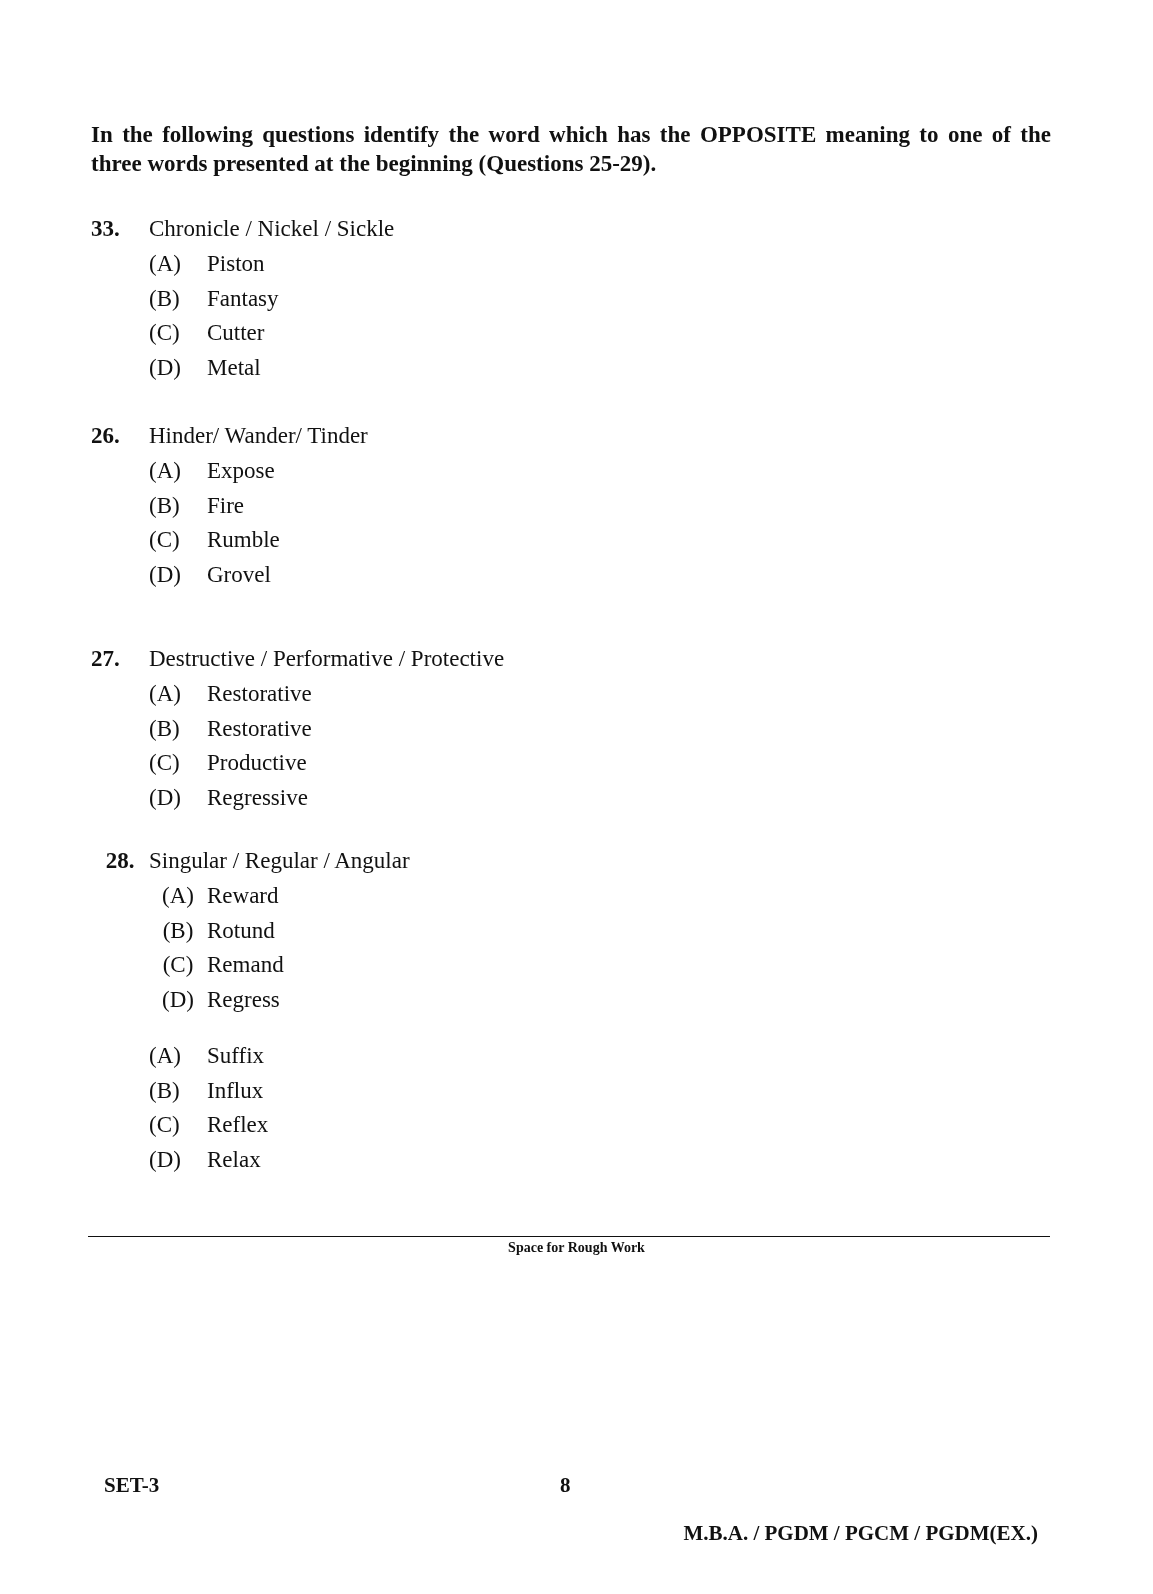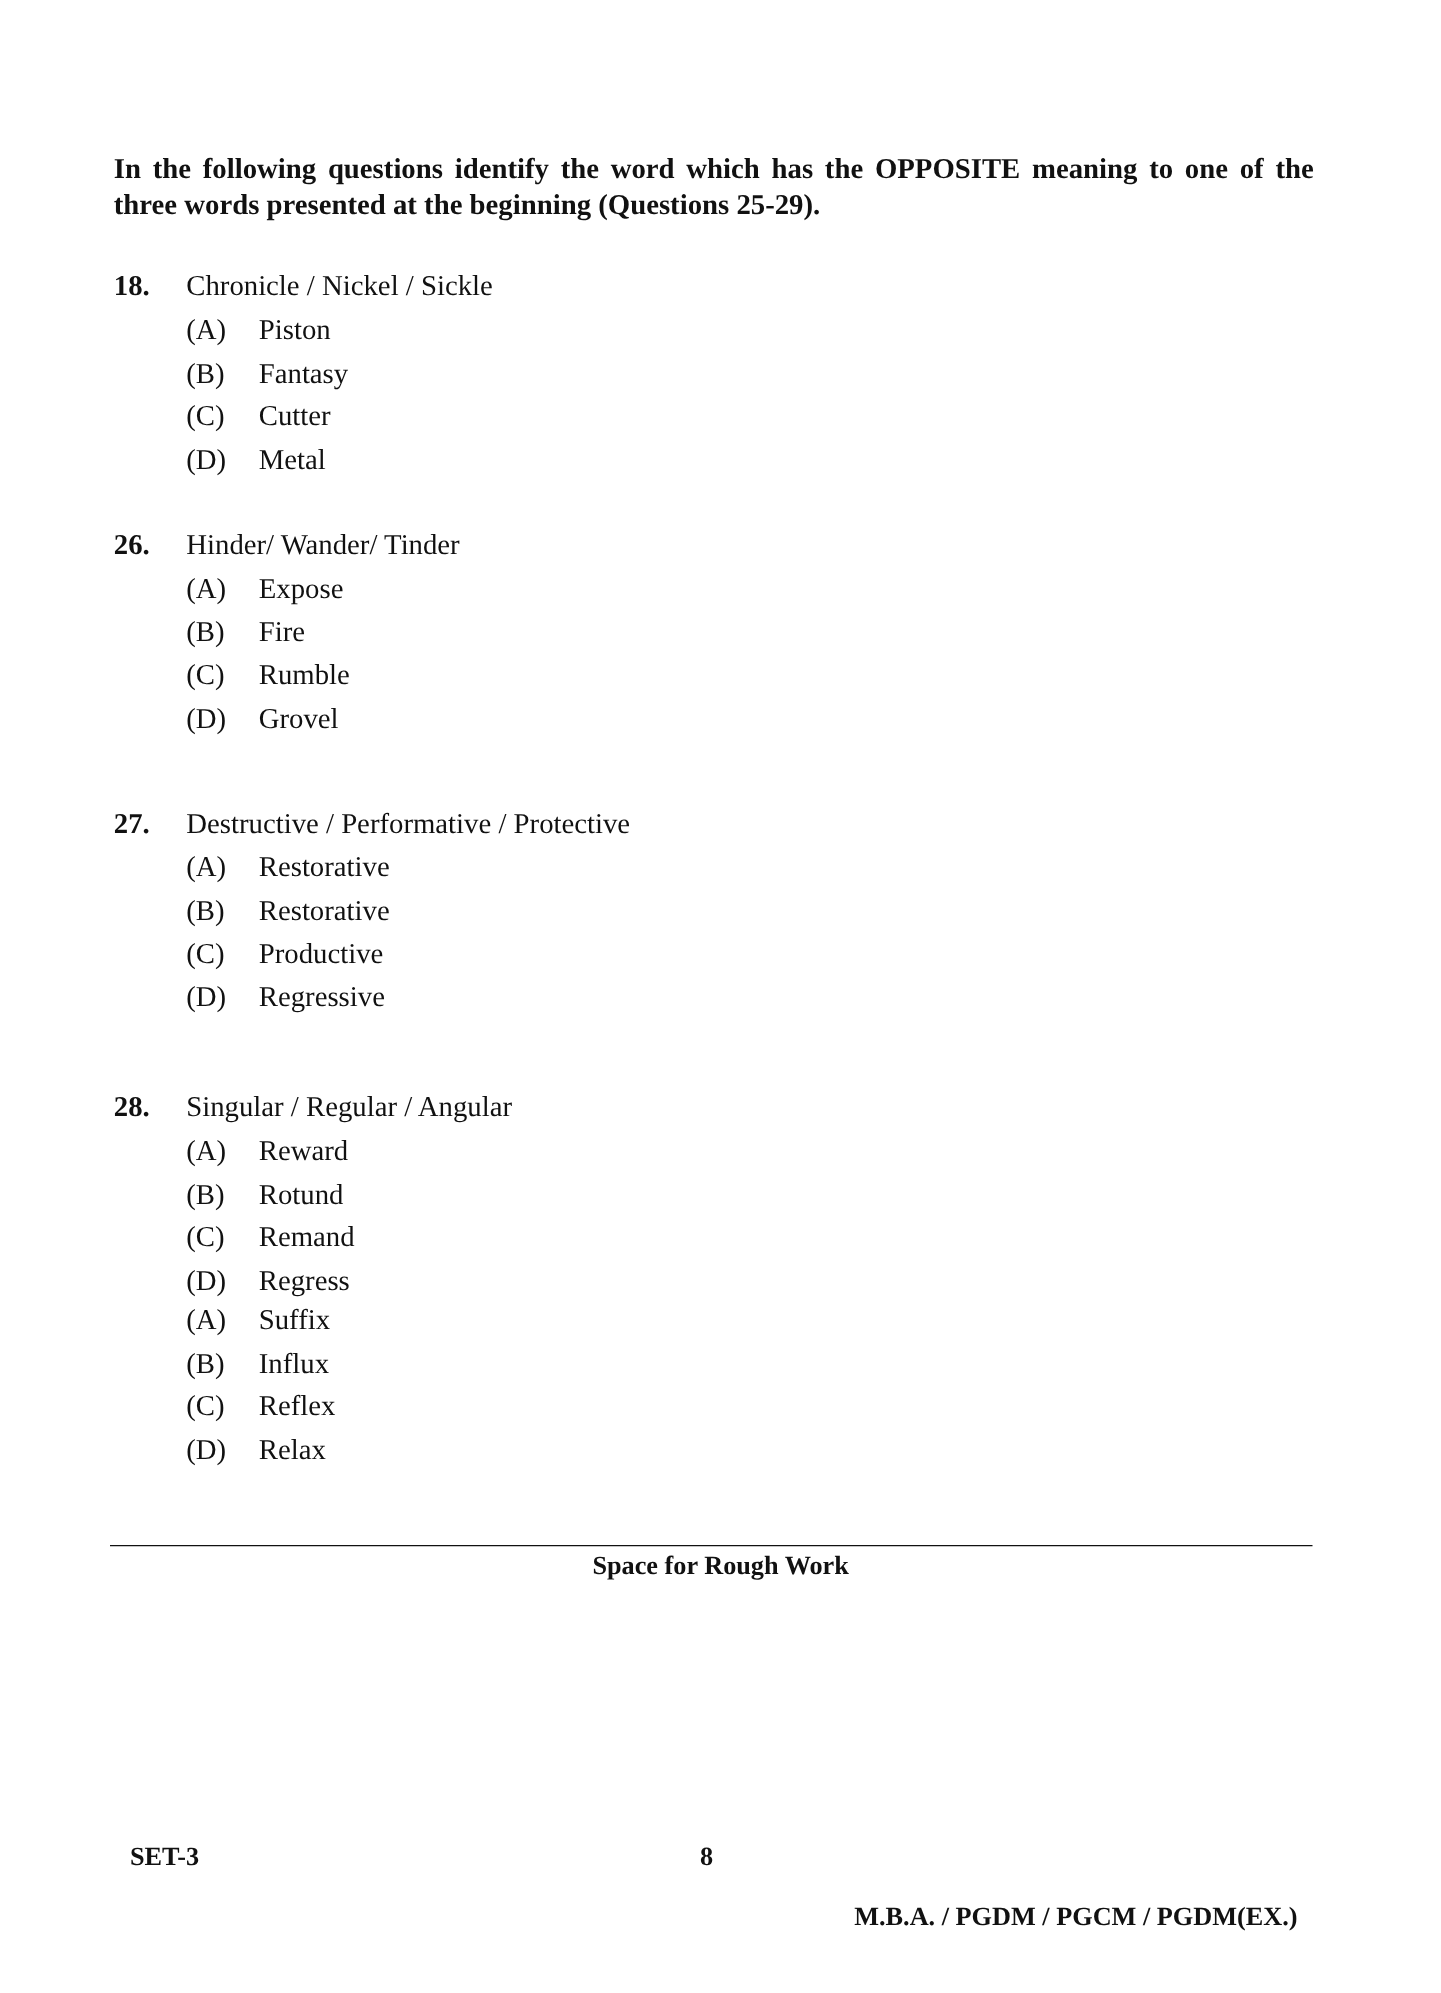--- a/index.html
+++ b/index.html
@@ -11,35 +11,35 @@
     position: absolute; left: 91px; top: 120px; width: 960px;
     font-weight: bold; font-size: 23px; line-height: 29px; text-align: justify;
   }
   .question { position: absolute; left: 91px; width: 700px; }
   .q-head { display: flex; align-items: baseline; height: 35px; font-size: 23px; }
   .q-num { width: 58px; font-weight: bold; }
   .q-stem { }
   .option { display: flex; align-items: baseline; height: 34.5px; font-size: 23px; padding-left: 58px; }
   .opt-letter { width: 58px; }
   .rule { position: absolute; left: 88px; top: 1236px; width: 962px; height: 0; border-top: 1.5px solid #111; }
-  .rough { position: absolute; left: 0; width: 1153px; top: 1240px; text-align: center; font-weight: bold; font-size: 21px; }
+  .rough { position: absolute; left: 0; width: 1153px; top: 1240px; text-align: center; font-weight: bold; font-size: 14px; }
   .footer { position: absolute; top: 1473px; font-weight: bold; font-size: 21px; }
   .f-left { left: 88px; margin-left: 16px; }
   .f-center { left: 560px; }
   .f-right { right: 115px; margin-top: 48px; }
 </style>
 </head>
 <body>
 
 <div class="instructions">In the following questions identify the word which has the OPPOSITE meaning to one of the three words presented at the beginning (Questions 25-29).</div>
 
 <div id="questions-container">
     <div class="question" style="top: 216px;">
       <div class="q-head">
-       <span class="q-num">18.</span>
+       <span class="q-num">33.</span>
        <span class="q-stem">Chronicle / Nickel / Sickle</span>
      </div>
       <div class="option">
          <span class="opt-letter">(A)</span>
          <span>Piston</span>
        </div>
       <div class="option">
          <span class="opt-letter">(B)</span>
          <span>Fantasy</span>
        </div>
@@ -89,21 +89,21 @@
        </div>
       <div class="option">
          <span class="opt-letter">(C)</span>
          <span>Productive</span>
        </div>
       <div class="option">
          <span class="opt-letter">(D)</span>
          <span>Regressive</span>
        </div>
     </div>
-    <div class="question" style="top: 873px;">
+    <div class="question" style="top: 848px; text-align: center;">
       <div class="q-head">
        <span class="q-num">28.</span>
        <span class="q-stem">Singular / Regular / Angular</span>
      </div>
       <div class="option">
          <span class="opt-letter">(A)</span>
          <span>Reward</span>
        </div>
       <div class="option">
          <span class="opt-letter">(B)</span>

